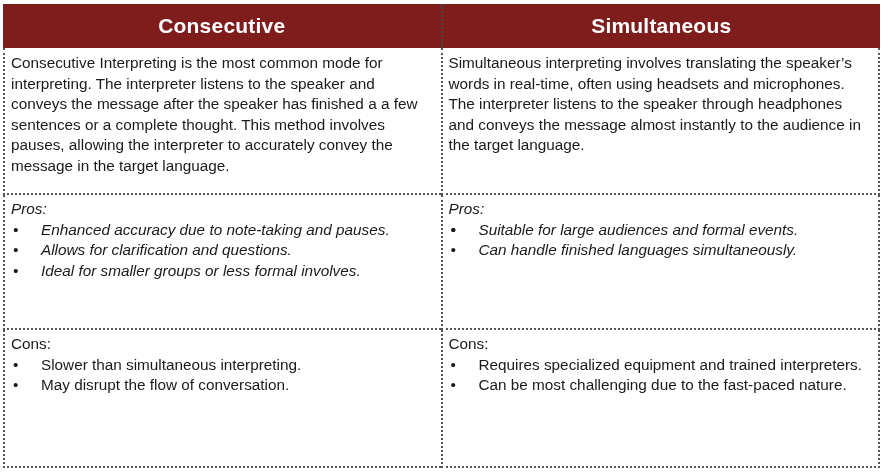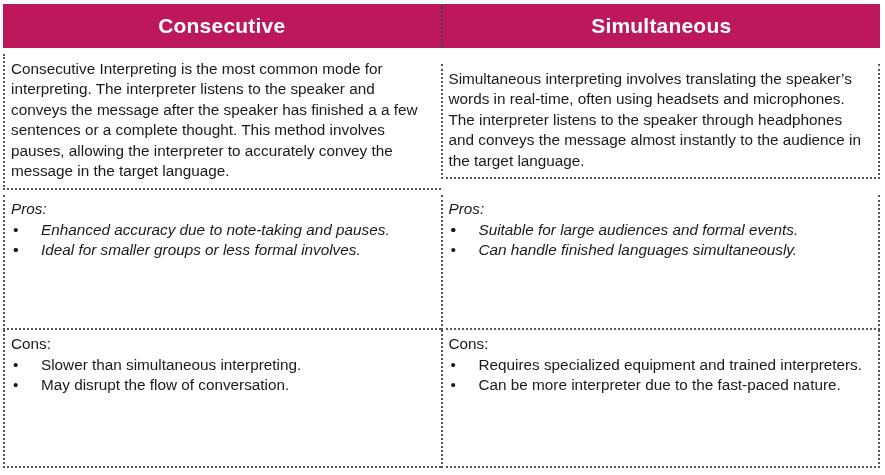--- a/index.html
+++ b/index.html
@@ -1,28 +1,28 @@
 <!DOCTYPE html>
 <html><head>
   <meta charset="utf-8">
   <style>
     html, body { margin: 0; padding: 0; background: #ffffff; }
     body { width: 885px; height: 475px; position: relative; overflow: hidden;
            font-family: "Liberation Sans", "DejaVu Sans", sans-serif; color: #1a1a1a; }
     .table { position: absolute; left: 3px; top: 4px; width: 877px; }
-    .header { display: flex; height: 44px; background: #be185d; }
+    .header { display: flex; height: 44px; background: #7f1d1d; }
     .hcell { flex: 1; display: flex; align-items: center; justify-content: center;
              color: #ffffff; font-weight: bold; font-size: 21px; letter-spacing: 0.2px; }
     .hcell.left { border-right: 2px dotted #444; }
     .row { display: flex; }
     .cell { flex: 1; box-sizing: border-box; padding: 4px 8px 6px 6px;
             border-left: 2px dotted #555; border-bottom: 2px dotted #555;
             font-size: 15.3px; line-height: 20.5px; }
     .cell.right { border-right: 2px dotted #555; padding-left: 6px; }
-    .row1 { height: 147px; align-items: center; }
+    .row1 { height: 147px; }
     .row1 .cell { padding-top: 5px; }
     .row2 { height: 135px; font-style: italic; }
     .row3 { height: 138px; }
     .label { display: block; }
     ul { list-style: none; margin: 0; padding: 0; }
     li { position: relative; padding-left: 30px; }
     li .bullet { position: absolute; left: 2px; top: 0; }
   </style>
 </head>
 <body>
@@ -36,21 +36,21 @@
   <div class="row row1">
     <div class="cell">Consecutive Interpreting is the most common mode for interpreting. The interpreter listens to the speaker and conveys the message after the speaker has finished a a few sentences or a complete thought. This method involves pauses, allowing the interpreter to accurately convey the message in the target language.</div>
     <div class="cell right">Simultaneous interpreting involves translating the speaker’s words in real-time, often using headsets and microphones. The interpreter listens to the speaker through headphones and conveys the message almost instantly to the audience in the target language.</div>
   </div>
 
   <div class="row row2">
     <div class="cell">
       <span class="label">Pros:</span>
       <ul>
         <li><span class="bullet">•</span><span>Enhanced accuracy due to note-taking and pauses.</span></li>
-        <li><span class="bullet">•</span></li>
+        <li><span class="bullet">•</span><span>Allows for clarification and questions.</span></li>
         <li><span class="bullet">•</span><span>Ideal for smaller groups or less formal involves.</span></li>
       </ul>
     </div>
     <div class="cell right">
       <span class="label">Pros:</span>
       <ul>
         <li><span class="bullet">•</span></li>
         <li><span class="bullet">•</span><span>Suitable for large audiences and formal events.</span></li>
         <li><span class="bullet">•</span><span>Can handle finished languages simultaneously.</span></li>
       </ul>
@@ -62,17 +62,17 @@
       <span class="label">Cons:</span>
       <ul>
         <li><span class="bullet">•</span><span>Slower than simultaneous interpreting.</span></li>
         <li><span class="bullet">•</span><span>May disrupt the flow of conversation.</span></li>
       </ul>
     </div>
     <div class="cell right">
       <span class="label">Cons:</span>
       <ul>
         <li><span class="bullet">•</span><span>Requires specialized equipment and trained interpreters.</span></li>
-        <li><span class="bullet">•</span><span>Can be more interpreter due to the fast-paced nature.</span></li>
+        <li><span class="bullet">•</span><span>Can be most challenging due to the fast-paced nature.</span></li>
       </ul>
     </div>
   </div>
 </div>
 
 </body></html>

